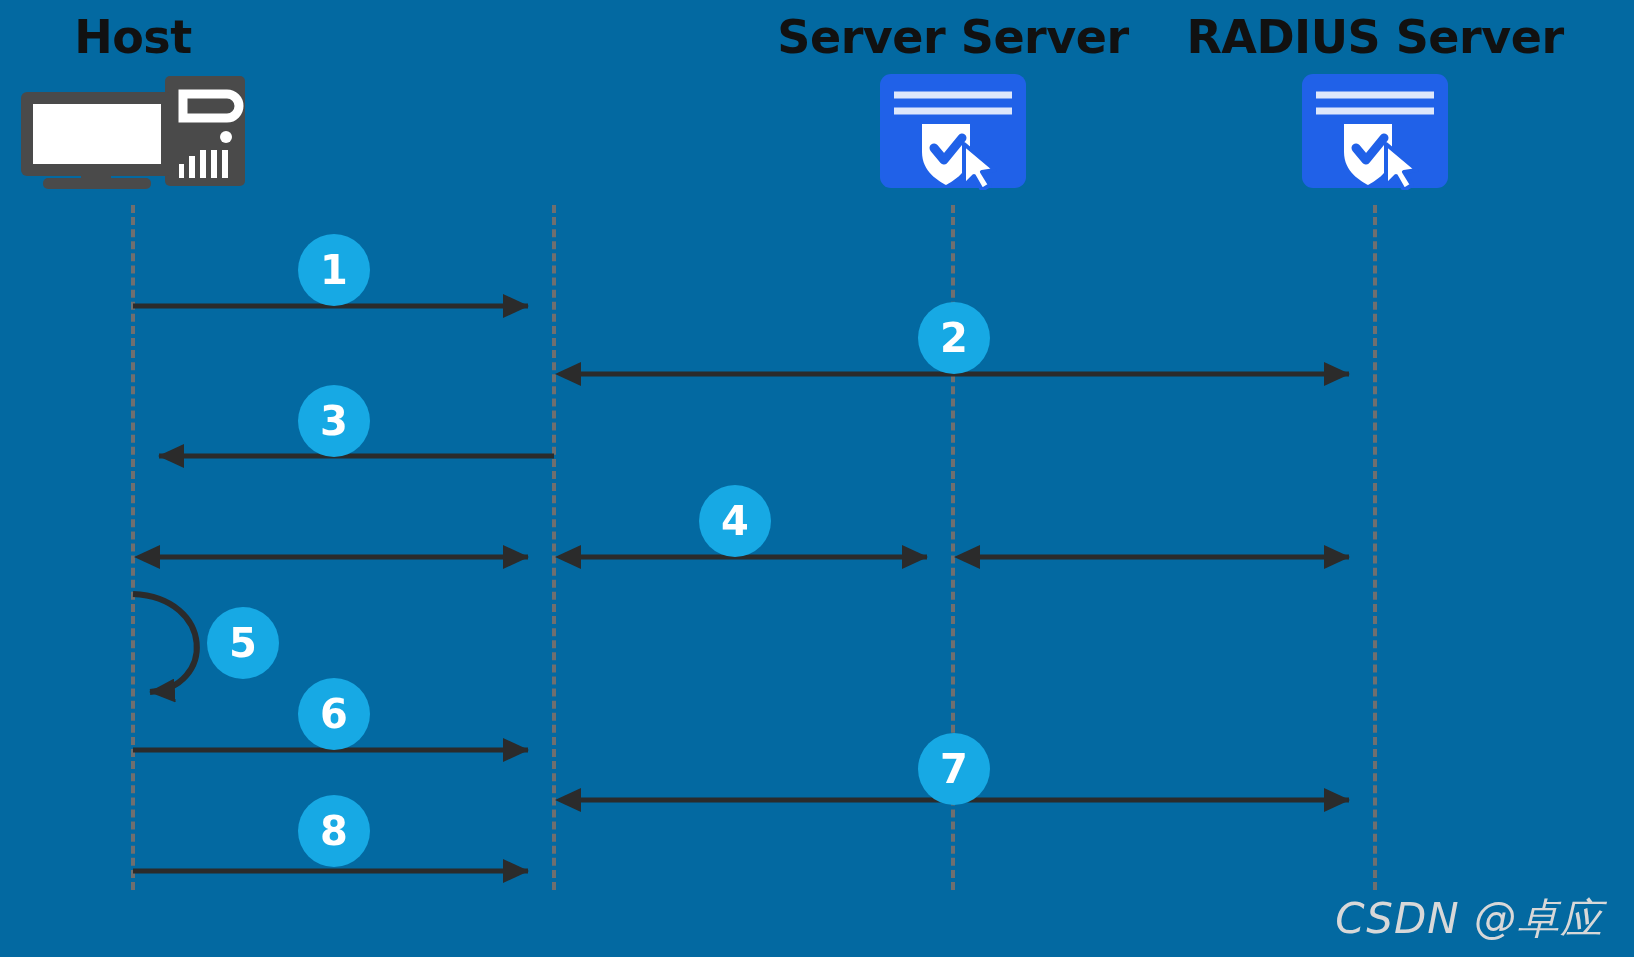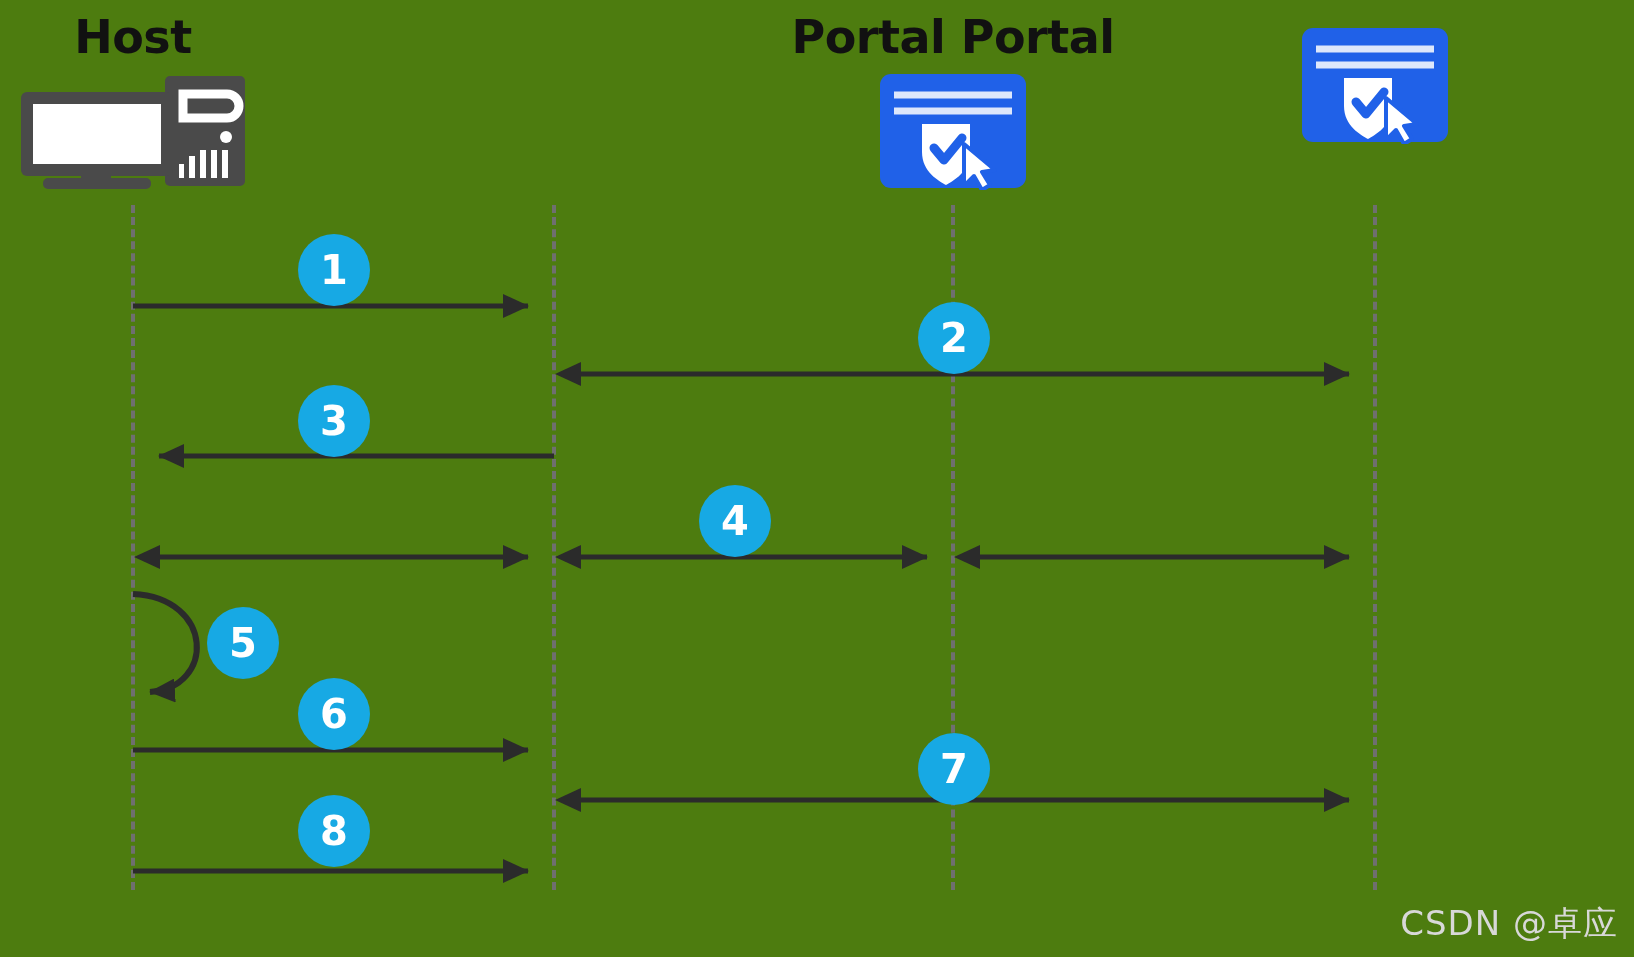--- a/index.html
+++ b/index.html
@@ -7,21 +7,21 @@
     padding: 0;
     background: #ffffff;
   }
   body {
     font-family: "Liberation Sans", sans-serif;
   }
   #canvas {
     position: relative;
     width: 1634px;
     height: 957px;
-    background: #4d7c0f;
+    background: #0369a1;
     overflow: hidden;
   }
   
   .actor {
     position: absolute;
     transform: translateX(-50%);
     text-align: center;
     width: 460px;
   }
   .actor-label {
@@ -61,27 +61,28 @@
     justify-content: center;
     color: #ffffff;
     font-family: "DejaVu Sans", sans-serif;
     font-weight: bold;
     line-height: 1;
     user-select: none;
   }
   
   .watermark {
     position: absolute;
-    right: 16px;
+    right: 31px;
     bottom: 10px;
     font-family: "DejaVu Sans", sans-serif;
-    font-size: 34px;
+    font-size: 42px;
     color: #d8d8d8;
     white-space: nowrap;
     letter-spacing: 1px;
+    font-style: italic;
   }
 </style>
 </head>
 <body>
 
 <div id="canvas">
 
   <div class="actor" id="actor-host" style="left:133px; top:14px;">
     <div class="actor-label">Host</div>
     <div class="actor-icon-wrap">
@@ -101,38 +102,39 @@
           <rect x="20" y="32" width="128" height="60" fill="#ffffff"></rect>
           <rect x="68" y="100" width="30" height="10" fill="#4A4A4A"></rect>
           <rect x="30" y="106" width="108" height="11" rx="5" fill="#4A4A4A"></rect>
         </svg>
       </span>
     </div>
   </div>
 
 
   <div class="actor" id="actor-portal" style="left:953px; top:14px;">
-    <div class="actor-label">Portal Portal</div>
+    <div class="actor-label">Server Server</div>
     <div class="actor-icon-wrap">
       <span>
         <svg width="150" height="118" viewBox="0 0 150 118">
           <rect x="2" y="2" width="146" height="114" rx="11" fill="#2061E8"></rect>
           <line x1="16" y1="23" x2="134" y2="23" stroke="#ffffff" stroke-width="7" opacity="0.85"></line>
           <line x1="16" y1="39" x2="134" y2="39" stroke="#ffffff" stroke-width="7" opacity="0.85"></line>
 
           <path d="M44 52 h48 v28 c0 20 -17 29 -24 33 c-7 -4 -24 -13 -24 -33 z" fill="#ffffff"></path>
           <polyline points="56,76 66,88 84,66" fill="none" stroke="#2061E8" stroke-width="9" stroke-linecap="round" stroke-linejoin="round"></polyline>
 
           <path d="M86 72 L86 114 L96 104 L104 118 L112 113 L104 100 L117 98 Z" fill="#ffffff" stroke="#2061E8" stroke-width="4" stroke-linejoin="round"></path>
         </svg>
       </span>
     </div>
   </div>
 
   <div class="actor" id="actor-radius" style="left:1375px; top:14px;">
+    <div class="actor-label">RADIUS Server</div>
     <div class="actor-icon-wrap">
       <span>
         <svg width="150" height="118" viewBox="0 0 150 118">
           <rect x="2" y="2" width="146" height="114" rx="11" fill="#2061E8"></rect>
           <line x1="16" y1="23" x2="134" y2="23" stroke="#ffffff" stroke-width="7" opacity="0.85"></line>
           <line x1="16" y1="39" x2="134" y2="39" stroke="#ffffff" stroke-width="7" opacity="0.85"></line>
           <path d="M44 52 h48 v28 c0 20 -17 29 -24 33 c-7 -4 -24 -13 -24 -33 z" fill="#ffffff"></path>
           <polyline points="56,76 66,88 84,66" fill="none" stroke="#2061E8" stroke-width="9" stroke-linecap="round" stroke-linejoin="round"></polyline>
           <path d="M86 72 L86 114 L96 104 L104 118 L112 113 L104 100 L117 98 Z" fill="#ffffff" stroke="#2061E8" stroke-width="4" stroke-linejoin="round"></path>
         </svg>

